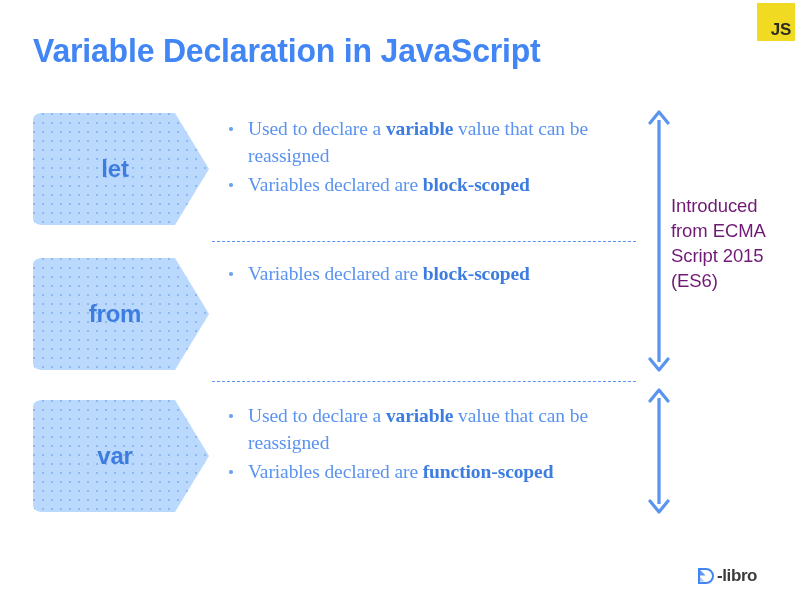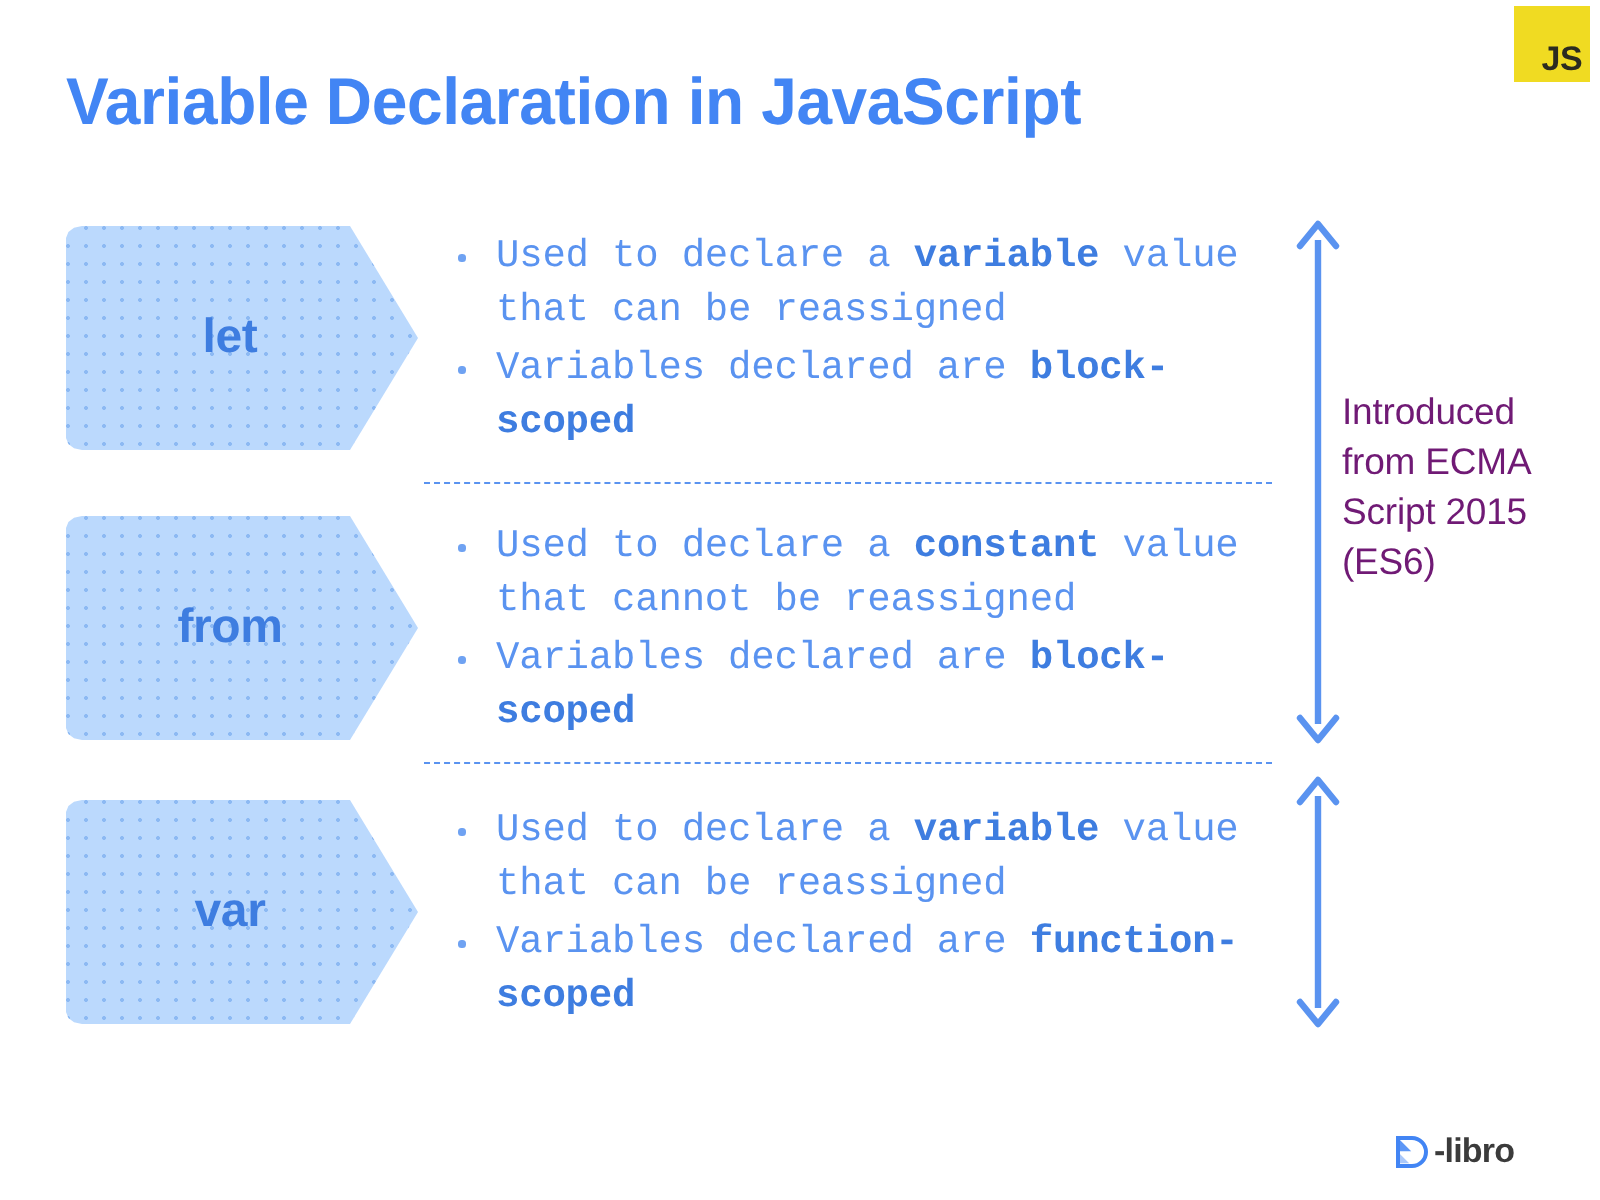--- a/index.html
+++ b/index.html
@@ -104,21 +104,21 @@
   .bullets {
     position: absolute;
     left: 225px;
     top: 2px;
     width: 415px;
   }
   .bullet {
     position: relative;
     padding-left: 23px;
     margin: 0 0 2px 0;
-    font-family: Liberation Mono, monospace;
+    font-family: Liberation Serif, serif;
     font-size: 19.5px;
     line-height: 27px;
     color: #5A93F0;
     letter-spacing: -0.1px;
   }
   .bullet::before {
     content: "";
     position: absolute;
     left: 4px;
     top: 12px;
@@ -206,21 +206,20 @@
     </div>
   </div>
 
   <div class="divider" id="divider-1"></div>
 
   <div class="row" id="row-const">
     <div class="kw-shape">
       <span class="kw-label">from</span>
     </div>
     <div class="bullets">
-      <div class="bullet"><span>Used to declare a </span><b>constant</b><span> value that cannot be reassigned</span></div>
       <div class="bullet"><span>Variables declared are </span><b>block-scoped</b><span></span></div>
     </div>
   </div>
 
   <div class="divider" id="divider-2"></div>
 
   <div class="row" id="row-var">
     <div class="kw-shape">
       <span class="kw-label">var</span>
     </div>

